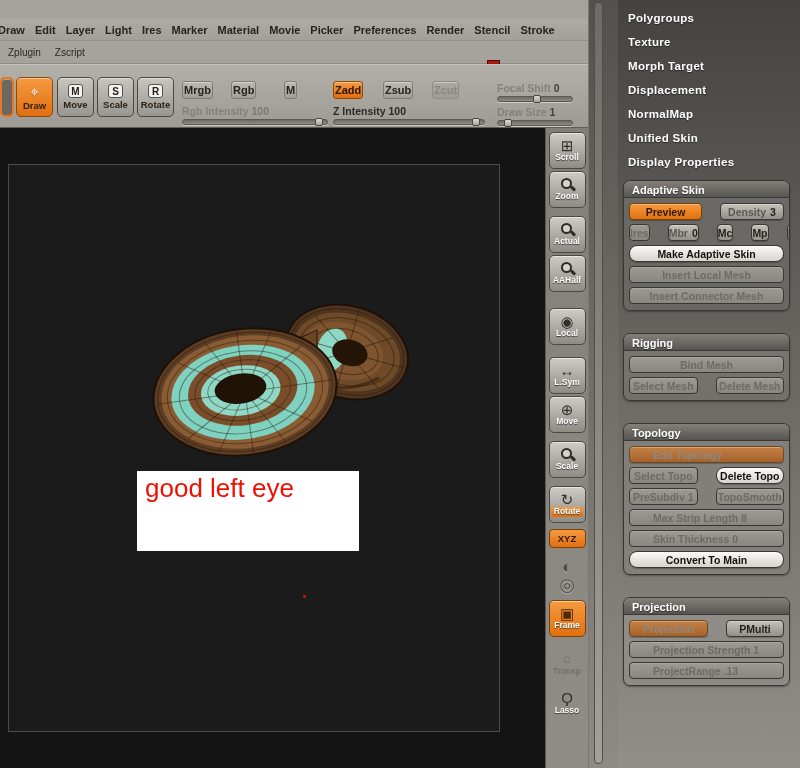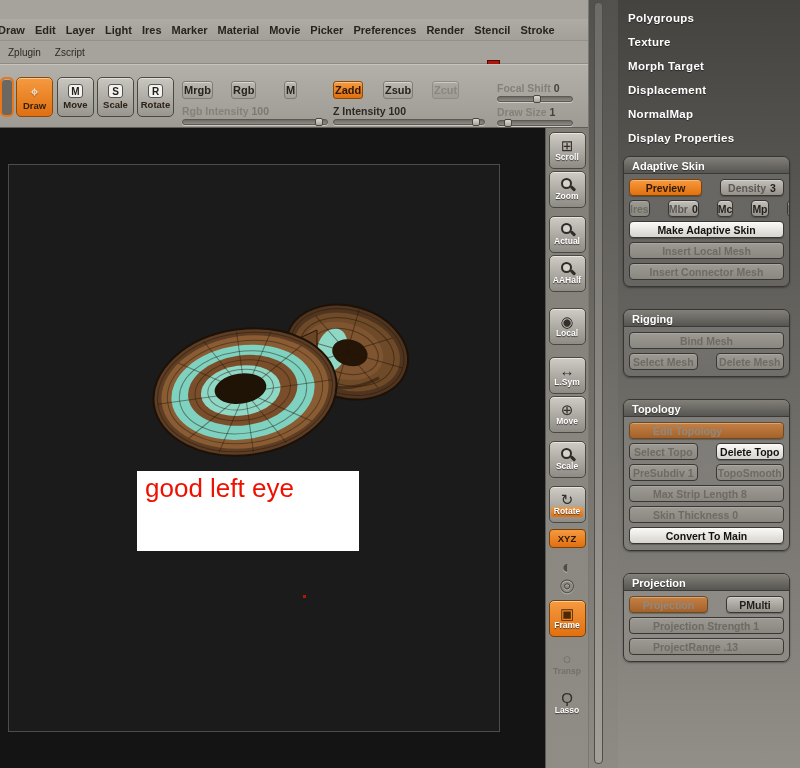--- a/index.html
+++ b/index.html
@@ -107,21 +107,21 @@
                  text-shadow:0 1px 1px rgba(0,0,0,.5); }
   .pbox-body { padding:5px 5px 6px; display:flex; flex-direction:column; gap:4px; }
   .prow { display:flex; gap:18px; }
   .pbtn { height:17px; border:1px solid #393733; border-radius:4px; font-size:10.5px; font-weight:bold;
           display:flex; align-items:center; justify-content:center; white-space:nowrap;
           box-shadow:inset 0 1px 0 rgba(255,255,255,.3), 0 1px 1px rgba(0,0,0,.25); }
   .grow { flex:1; }
   .pbtn.gray { background:linear-gradient(180deg,#c4c0ba,#949089); color:#211f1c; }
   .pbtn.dim { background:linear-gradient(180deg,#9d9993,#8a8680); color:#6e6b65;
               box-shadow:inset 0 1px 0 rgba(255,255,255,.15); }
-  .pbtn.white { background:linear-gradient(180deg,#fbfaf8,#d7d3cd); color:#14120f; }
+  .pbtn.white { background:linear-gradient(180deg,#fbfaf8,#d7d3cd); color:#14120f;border-radius:8px; }
   .pbtn.orange { background:linear-gradient(180deg,#f79a3e,#e2700f); color:#2d1a05; border-color:#7a4208; }
   .pbtn.orange-dim { background:linear-gradient(180deg,#c58045,#a4622a); color:#8d8983; border-color:#6b4a20; }
   .pbtn.left-align { justify-content:flex-start; padding-left:23px; }
   .pbtn .v { margin-left:4px; color:#211f1c; }
 </style>
 </head>
 <body>
 
 <div class="app">
 
@@ -328,20 +328,21 @@
     <div class="thumb"></div>
   </div>
 
   <div class="panel">
     <div class="panel-menu">
       <div class="pm-item">Polygroups</div>
       <div class="pm-item">Texture</div>
       <div class="pm-item">Morph Target</div>
       <div class="pm-item">Displacement</div>
       <div class="pm-item">NormalMap</div>
+      <div class="pm-item">Unified Skin</div>
       <div class="pm-item">Display Properties</div>
     </div>
 
     <section class="pbox">
       <div class="pbox-header">Adaptive Skin</div>
       <div class="pbox-body">
         <div class="prow">
           <div class="pbtn orange grow">Preview</div>
           <div class="pbtn gray" style="width:64px">
             <span class="l" style="color:#5c5954">Density</span>

